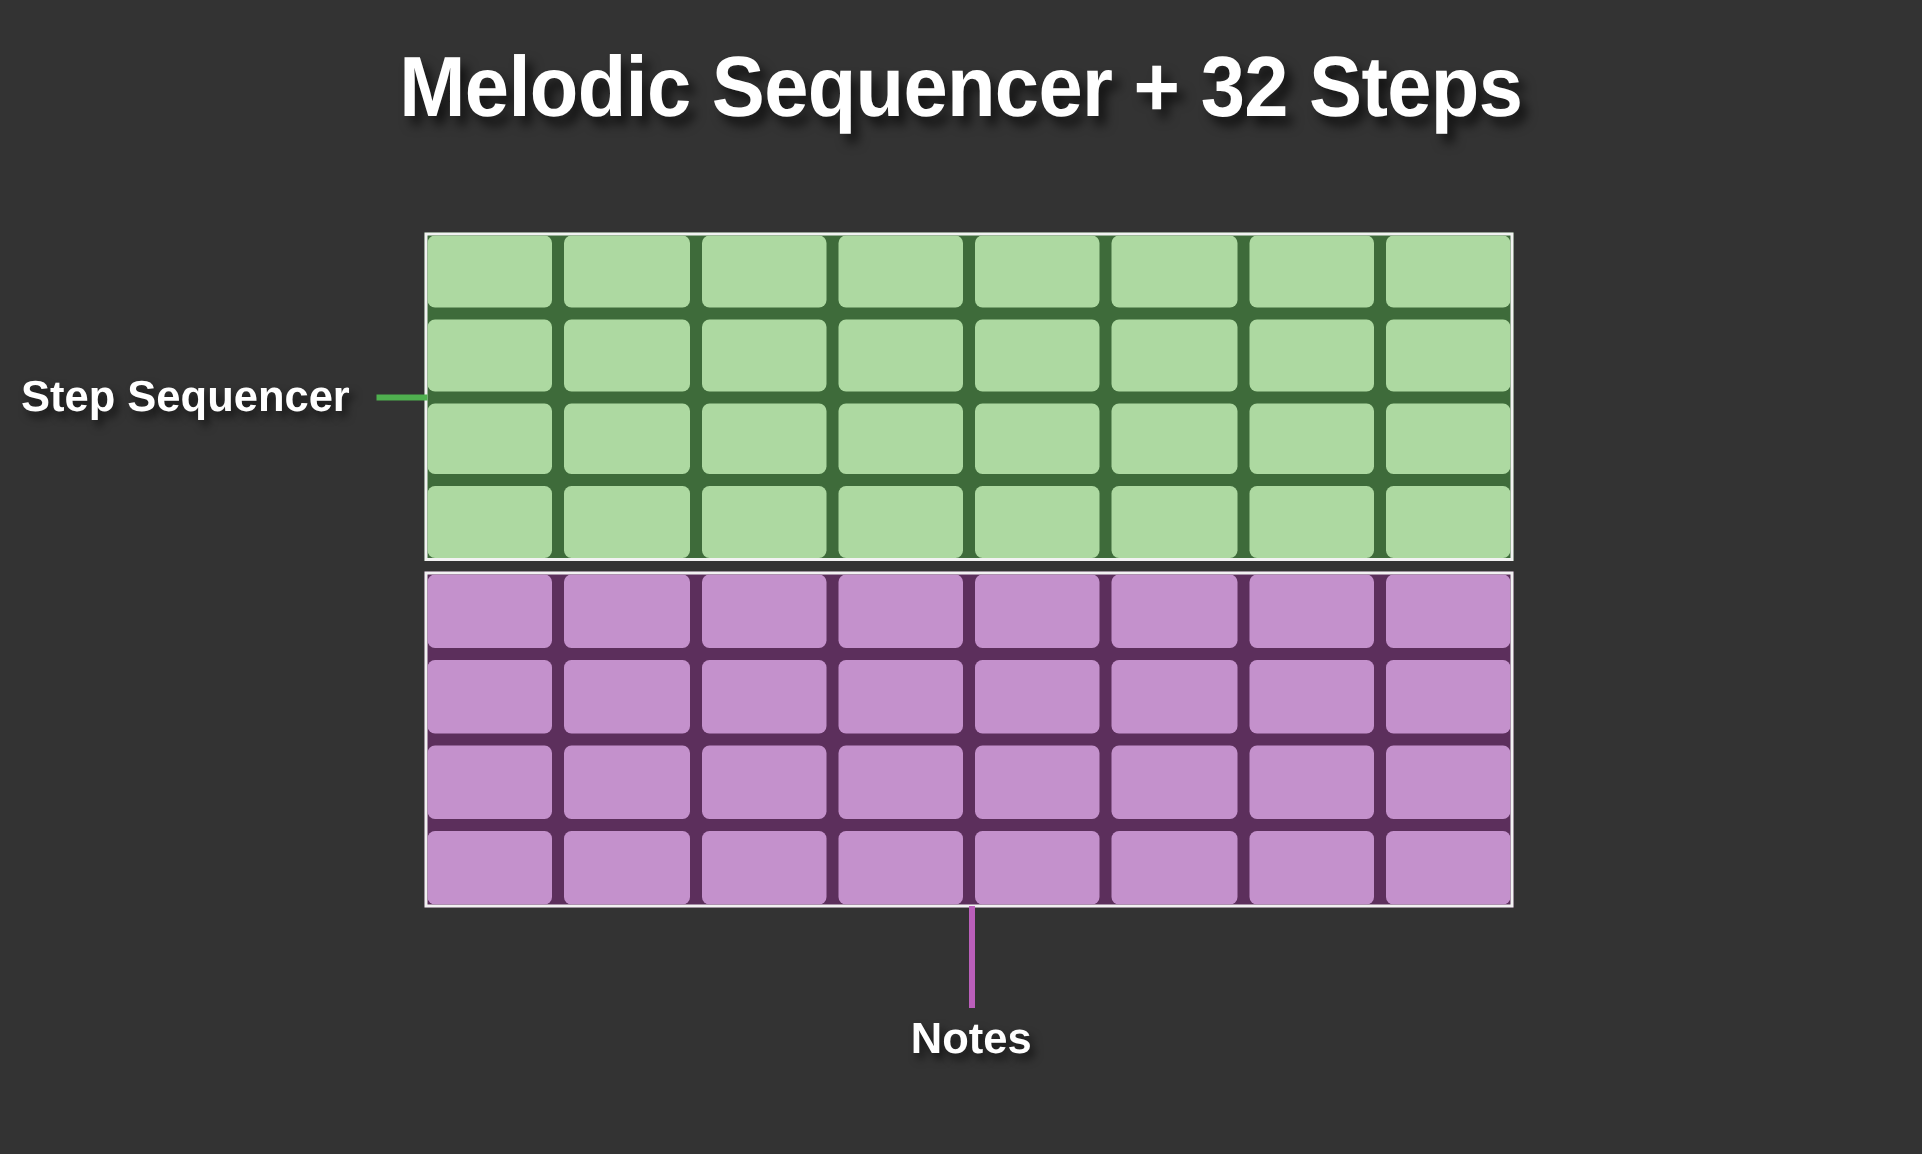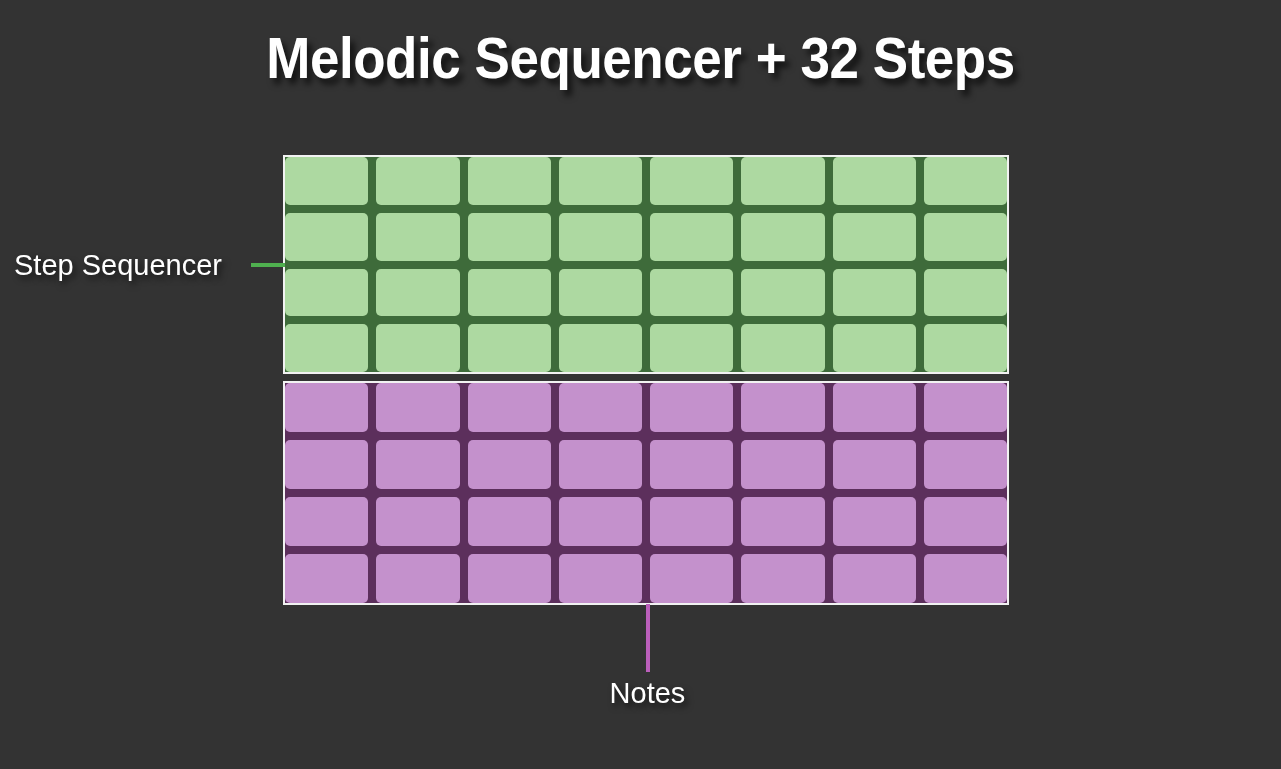--- a/index.html
+++ b/index.html
@@ -101,21 +101,21 @@
     width: 4px;
     height: 68px;
     background: #BB5FBB;
   }
 
   
   .callout-label {
     position: absolute;
     color: #ffffff;
     font-size: 29px;
-    font-weight: normal;
+    font-weight: bold;
     white-space: nowrap;
     text-shadow: 3px 4px 6px rgba(0,0,0,0.6);
   }
 
   #step-sequencer-label {
     left: 14px;
     top: 249px;
   }
 
   #notes-label {

